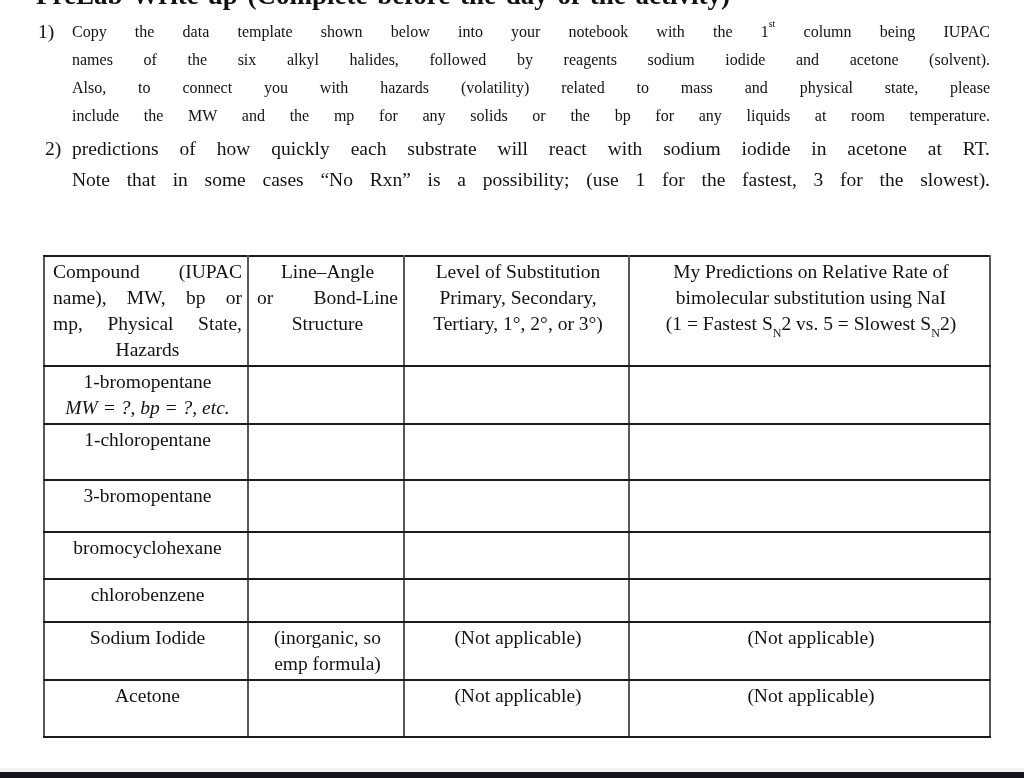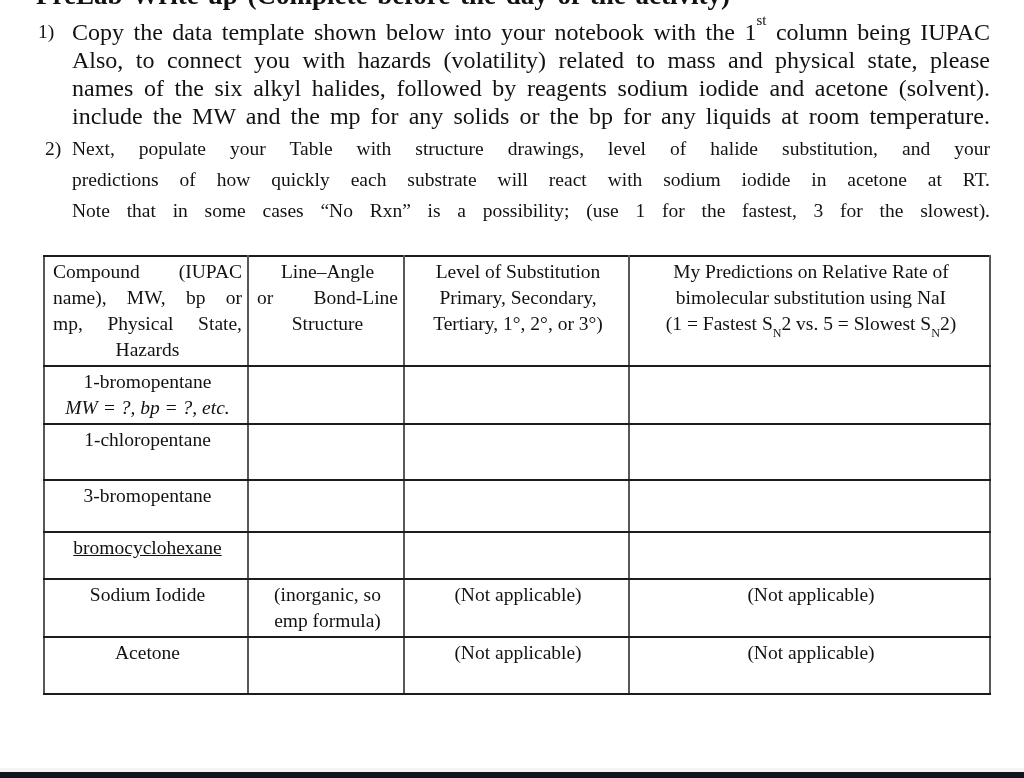--- a/index.html
+++ b/index.html
@@ -23,21 +23,21 @@
     margin-top: -20px; white-space: nowrap; word-spacing: 3px;
   }
 
   
   .instructions { position: absolute; top: 18px; left: 38px; width: 952px; }
   .instr-item { display: flex; }
   .instr-item .num { width: 34px; flex: 0 0 34px; font-size: 19.5px; }
   .instr-item.item-1 .num { line-height: 28px; }
   .instr-item.item-2 .num { line-height: 31px; padding-left: 7px; }
   .instr-item .lines { flex: 1 1 auto; }
-  .instr-item.item-1 .lines .ln { font-size: 24px; line-height: 28px; }
+  .instr-item.item-1 .lines .ln { font-size: 16px; line-height: 28px; }
   .instr-item.item-2 .lines .ln { font-size: 19.5px; line-height: 31px; }
   .instr-item.item-2 { margin-top: 3px; }
   .ln.just { text-align: justify; text-align-last: justify; }
   sup.st {
     font-size: 0.62em; position: relative; top: -0.42em; line-height: 0;
   }
 
   
   table.data-template {
     position: absolute; top: 255px; left: 43px;
@@ -55,21 +55,21 @@
     border-left: 2px solid #585858;
     border-right: 2px solid #585858;
     overflow: hidden;
   }
   table.data-template { border: 2px solid #232323; }
   tr.h-header   { height: 103px; }
   tr.h-row1 { height: 44px; }
   tr.h-row2 { height: 56px; }
   tr.h-row3 { height: 59px; }
   tr.h-row4 { height: 52px; }
-  tr.h-row5 { height: 47px; text-decoration: underline; }
+  tr.h-row5 { height: 47px; }
   tr.h-row6 { height: 43px; }
   tr.h-row7 { height: 57px; }
   tr.h-row8 { height: 57px; }
   .cl { text-align: center; }
   .cl.jl { text-align: justify; text-align-last: justify; }
   .italic-line { font-style: italic; }
   sub.sn {
     font-size: 0.62em; position: relative; top: 0.18em; line-height: 0;
   }
 
@@ -91,30 +91,29 @@
 <div class="heading-clip">
   <div class="heading-text">PreLab Write-up (Complete before the day of the activity)</div>
 </div>
 
 <div class="instructions">
 
   <div class="instr-item item-1">
     <div class="num">1)</div>
     <div class="lines">
       <div class="ln just"><span>Copy the data template shown below into your notebook with the 1</span><sup class="st">st</sup><span> column being IUPAC</span></div>
+      <div class="ln just">names of the six alkyl halides, followed by reagents sodium iodide and acetone (solvent).</div>
       <div class="ln just">Also, to connect you with hazards (volatility) related to mass and physical state, please</div>
-      <div class="ln just">names of the six alkyl halides, followed by reagents sodium iodide and acetone (solvent).</div>
       <div class="ln just">include the MW and the mp for any solids or the bp for any liquids at room temperature.</div>
     </div>
   </div>
 
   <div class="instr-item item-2">
     <div class="num">2)</div>
     <div class="lines">
-      <div class="ln just">Next, populate your Table with structure drawings, level of halide substitution, and your</div>
       <div class="ln just">predictions of how quickly each substrate will react with sodium iodide in acetone at RT.</div>
       <div class="ln just">Note that in some cases “No Rxn” is a possibility; (use 1 for the fastest, 3 for the slowest).</div>
     </div>
   </div>
 
 </div>
 
 <table class="data-template">
   <colgroup>
     <col style="width:204px">
@@ -179,20 +178,28 @@
 
   <tr class="h-row5">
     <td>
       <div class="cl">bromocyclohexane</div>
     </td>
     <td></td>
     <td></td>
     <td></td>
   </tr>
 
+  <tr class="h-row6">
+    <td>
+      <div class="cl">chlorobenzene</div>
+    </td>
+    <td></td>
+    <td></td>
+    <td></td>
+  </tr>
 
   <tr class="h-row7">
     <td>
       <div class="cl">Sodium Iodide</div>
     </td>
     <td>
       <div class="cl">(inorganic, so</div>
       <div class="cl">emp formula)</div>
     </td>
     <td>

